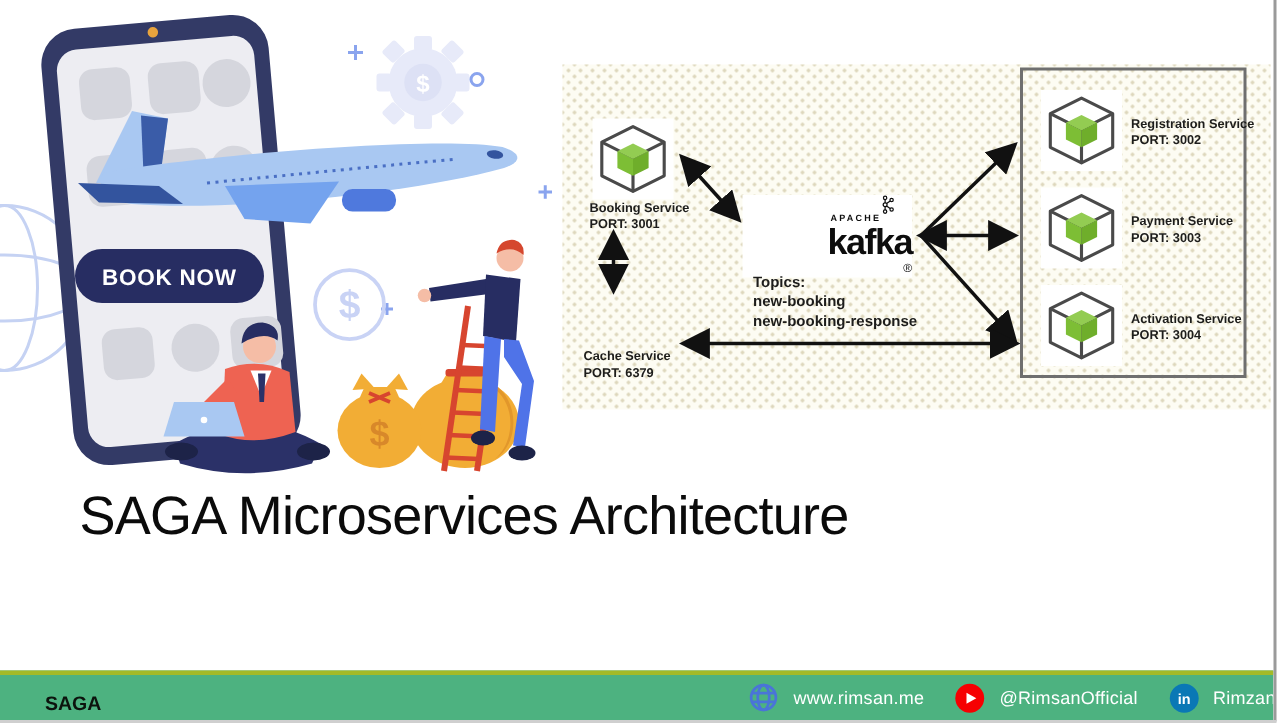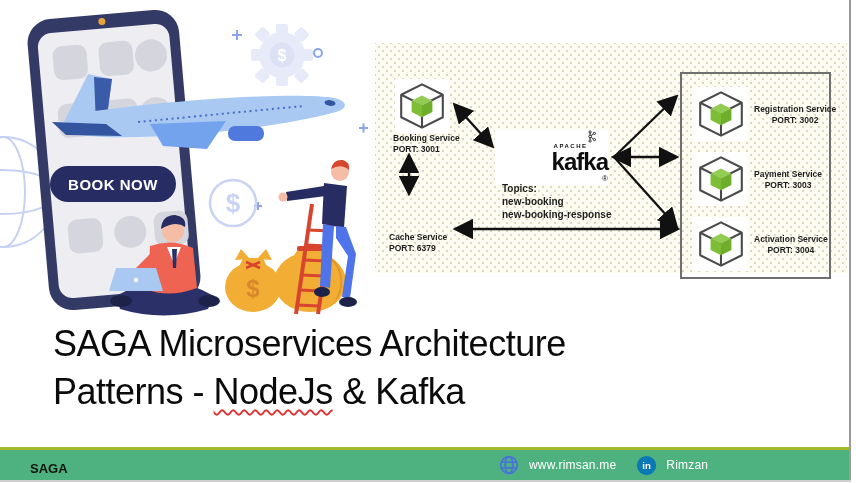--- a/index.html
+++ b/index.html
@@ -27,21 +27,21 @@
   .svc-label{position:absolute;font-size:8.5px;font-weight:bold;color:#1d1d1b;line-height:11px;white-space:nowrap;}
   .logo-box{position:absolute;background:#fff;display:flex;align-items:flex-end;flex-direction:column;}
   .kafka-box{left:120px;top:87px;width:113px;height:55px;padding:0;}
   .kafka-word-wrap{display:flex;flex-direction:column;line-height:1;margin-left:3px;}
   .kafka-apache{font-size:6px;font-weight:bold;letter-spacing:1.5px;color:#0d0d0d;margin-bottom:1px;margin-left:2px;}
   .kafka-word{font-size:24px;font-weight:bold;letter-spacing:-1px;color:#0d0d0d;}
   .kafka-reg{font-size:8px;color:#0d0d0d;align-self:flex-end;margin:0 0 2px 1px;}
   .topics{position:absolute;left:127px;top:139px;font-size:10px;font-weight:bold;color:#1d1d1b;line-height:13px;}
   .redis-box{left:12px;top:154px;width:76px;height:33px;}
   .redis-word{font-size:15px;font-weight:600;color:#55595c;letter-spacing:0.3px;margin-left:3px;}
-  .services-box{position:absolute;left:305px;top:29px;width:147px;height:203px;border:2px solid #6f6f6f;text-align:center;}
+  .services-box{position:absolute;left:305px;top:2px;width:147px;height:203px;border:2px solid #6f6f6f;}
 
   
   .title-block{position:absolute;left:53px;top:320px;width:600px;
     font-size:36px;font-weight:normal;color:#0b0b0b;line-height:48px;letter-spacing:-0.5px;}
   .spellcheck{
     text-decoration-line:underline;text-decoration-style:wavy;
     text-decoration-color:#e03131;text-decoration-thickness:1.5px;text-underline-offset:5px;
   }
 
   
@@ -281,38 +281,44 @@
       </div>
       <div class="svc-label" style="left:72px;top:160px">
         <div>Activation Service</div>
         <div>PORT: 3004</div>
       </div>
     </div>
   </div>
 
   <div class="title-block">
     <div>SAGA Microservices Architecture</div>
-    <div><span>Patterns - </span><span class="spellcheck">NodeJs</span><span> &amp; Kafka</span></div>
   </div>
 
   <div class="footer">
     <div class="footer-brand">SAGA</div>
     <div class="footer-links">
 
       <div class="footer-link">
         <svg viewBox="0 0 24 24" width="22" height="22">
           <g stroke="#4a74d8" stroke-width="2" fill="none">
             <circle cx="12" cy="12" r="9"></circle>
             <ellipse cx="12" cy="12" rx="4.2" ry="9"></ellipse>
             <path d="M3.6 8.8 h16.8 M3.6 15.2 h16.8"></path>
           </g>
         </svg>
         <span class="lbl">www.rimsan.me</span>
       </div>
 
+      <div class="footer-link">
+        <svg viewBox="0 0 24 24" width="21" height="21">
+          <circle cx="12" cy="12" r="11" fill="#f60002"></circle>
+          <path d="M9.5 7.8 L17 12 L9.5 16.2 Z" fill="#ffffff"></path>
+        </svg>
+        <span class="lbl">@RimsanOfficial</span>
+      </div>
 
       <div class="footer-link">
         <svg viewBox="0 0 24 24" width="21" height="21">
           <circle cx="12" cy="12" r="11" fill="#0a78b5"></circle>
           <text x="12" y="16.5" text-anchor="middle" font-size="11" font-weight="bold" fill="#ffffff" font-family="Liberation Sans, sans-serif">in</text>
         </svg>
         <span class="lbl">Rimzan</span>
       </div>
 
     </div>

